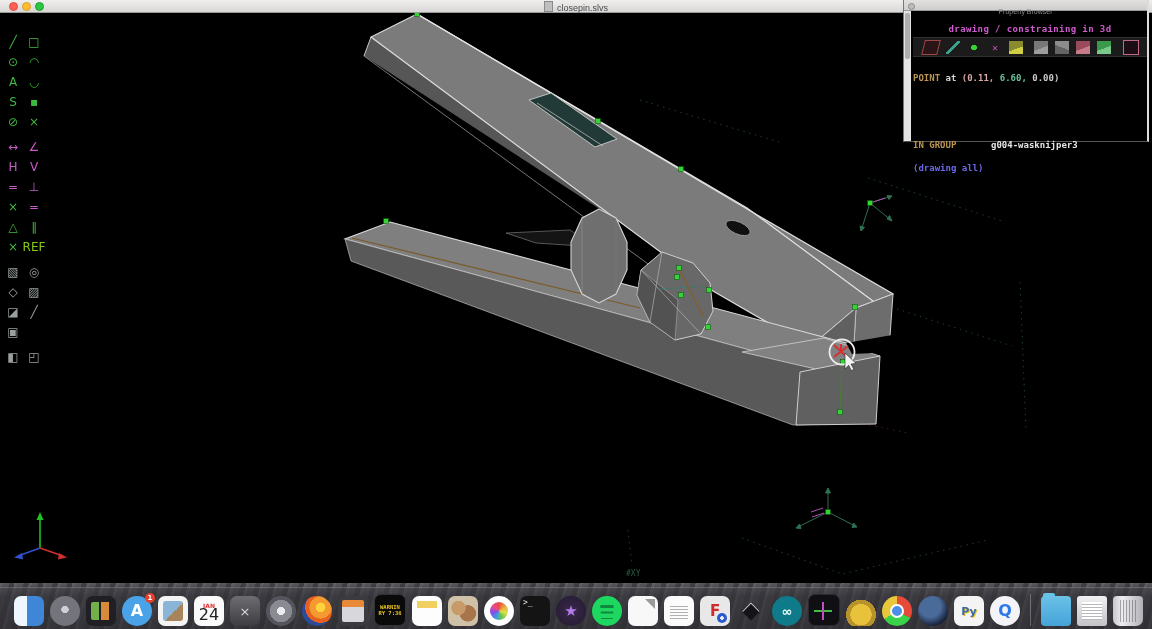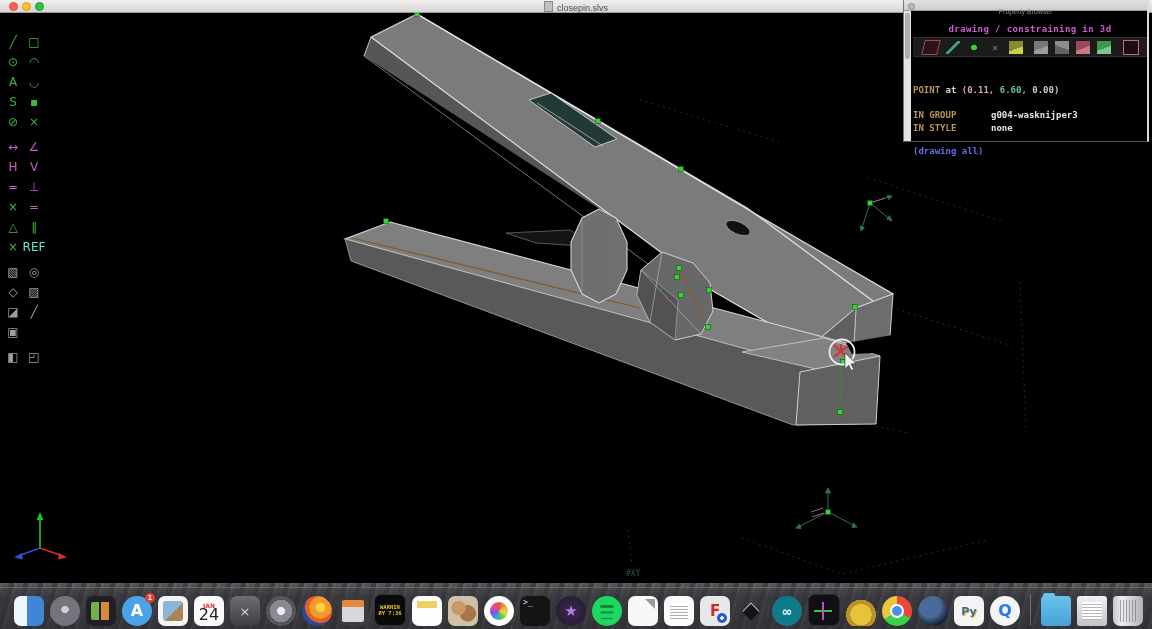--- a/index.html
+++ b/index.html
@@ -49,28 +49,28 @@
   .pb-i1{border:1.5px solid #a04848;transform:skewX(-14deg);background:#2a1418;}
   .pb-i2{background:linear-gradient(135deg,transparent 44%,#3aa08a 44% 58%,transparent 58%);}
   .pb-i3{background:radial-gradient(circle,#35d235 0 28%,transparent 32%);}
   .pb-i4{color:#c050c0;}
   .pb-i5{background:linear-gradient(160deg,#8a8a2e 0 58%,#cfcf45 58%);margin-right:4px;}
   .pb-i6{background:linear-gradient(160deg,#787878 0 55%,#9d9d9d 55%);}
   .pb-i7{background:linear-gradient(200deg,#8d8d8d 0 50%,#646464 50%);}
   .pb-i8{background:linear-gradient(160deg,#9a4a5a 0 55%,#c87a8a 55%);}
   .pb-i9{background:linear-gradient(160deg,#3a9a4a 0 55%,#7ac88a 55%);margin-right:5px;}
   .pb-i10{border:1.5px solid #c06a8a;background:#1c0e14;}
-  .pb-pointline{margin-top:28px;white-space:nowrap;}
+  .pb-pointline{margin-top:16px;white-space:nowrap;}
   .pb-k{color:#b89550;}
   .pb-at{color:#d8d8d8;}
   .pb-cx{color:#d8a8a8;}
   .pb-cy{color:#68c49c;}
   .pb-cz{color:#cccccc;}
   .pb-kv{margin-top:14px;line-height:13px;}
-  .pb-kv-row .pb-key{color:#b89550;display:inline-block;min-width:78px;}
+  .pb-kv-row .pb-key{color:#b89550;display:inline-block;min-width:78px;margin-top:42px;}
   .pb-kv-row .pb-val{color:#e6e6e6;}
   .pb-link{display:inline-block;margin-top:11px;color:#6a6ae8;cursor:pointer;}
 
   
   #dock-region{position:absolute;left:0;bottom:0;width:1152px;height:46px;z-index:20;
     background:linear-gradient(#5a5a5e,#2c2c30 30%,#1f1f22);}
   #dock-region::before{content:"";position:absolute;inset:0;
     background:repeating-linear-gradient(105deg,rgba(255,255,255,0.06) 0 3px,transparent 3px 9px,rgba(0,0,0,0.25) 9px 14px);}
   #dock-panel{position:absolute;left:0;right:0;bottom:0;height:41px;
     background:rgba(70,70,76,0.55);border-top:1px solid rgba(255,255,255,0.18);}
@@ -347,21 +347,21 @@
         </div>
         <div class="tool" style="color: rgb(63, 184, 63);">
           <span class="tool-glyph">△</span>
         </div>
         <div class="tool" style="color: rgb(63, 184, 63);">
           <span class="tool-glyph">∥</span>
         </div>
         <div class="tool" style="color: rgb(63, 184, 63);">
           <span class="tool-glyph">×</span>
         </div>
-        <div class="tool" style="color: #5eead4;">
+        <div class="tool" style="color: #84cc16;">
           <span class="tool-glyph">REF</span>
         </div>
       </div>
     <div class="tool-group">
         <div class="tool" style="color: rgb(154, 160, 160);">
           <span class="tool-glyph">▧</span>
         </div>
         <div class="tool" style="color: rgb(154, 160, 160);">
           <span class="tool-glyph">◎</span>
         </div>
@@ -438,23 +438,20 @@
           <span class="pb-k">POINT</span>
           <span class="pb-at">at</span>
           <span class="pb-cx">(0.11,</span>
           <span class="pb-cy">6.60,</span>
           <span class="pb-cz">0.00)</span>
         </div>
         <div class="pb-kv">
             <div class="pb-kv-row">
     <span class="pb-key">IN GROUP</span><span class="pb-val">g004-wasknijper3</span>
   </div>
-            <div class="pb-kv-row">
-    <span class="pb-key">IN STYLE</span><span class="pb-val">none</span>
-  </div>
           </div>
         <span class="pb-link">(drawing all)</span>
       </div>
     </div>
   </div>
 
   <div id="dock-region">
     <div id="dock-panel"></div>
     <div id="dock-row">
       <div class="dock-icons">

